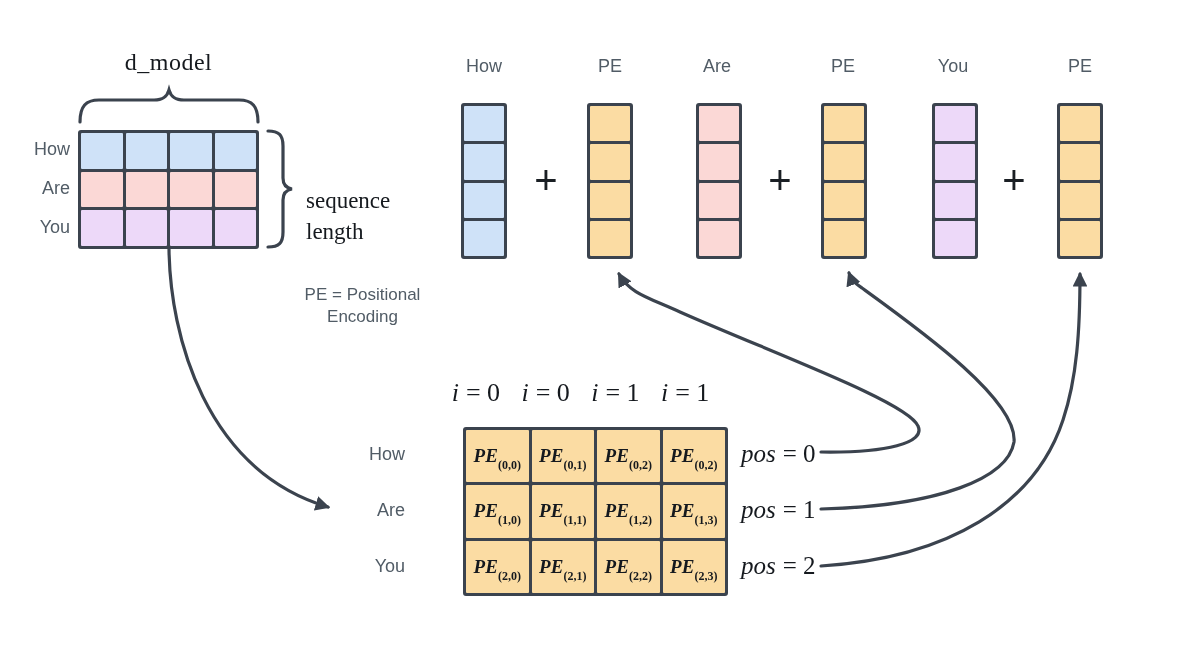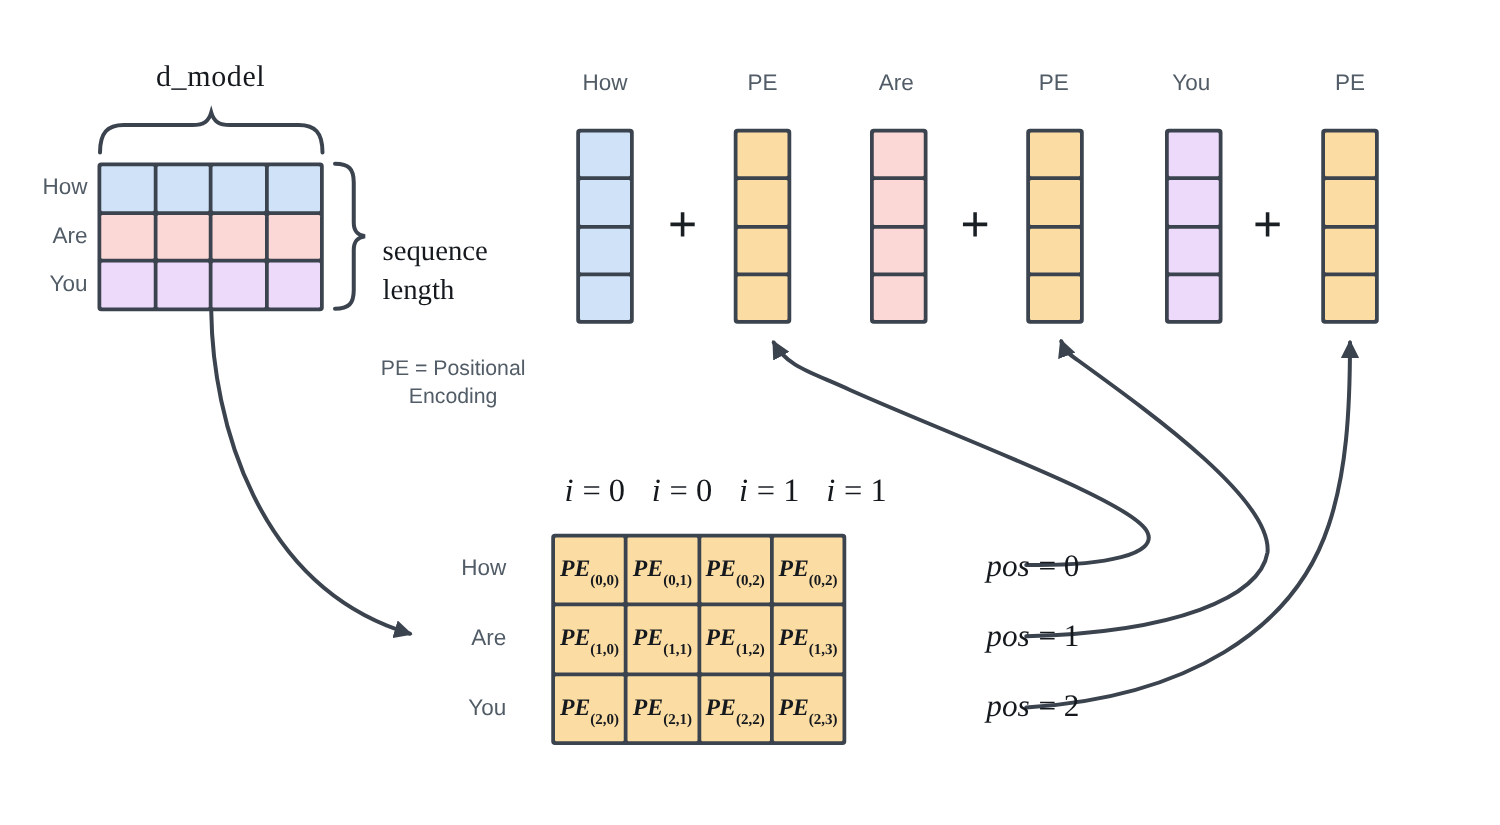--- a/index.html
+++ b/index.html
@@ -25,34 +25,34 @@
   .cell{border-radius:1px;}
   .blue{background:var(--blue,#cfe2f8);}
   .pink{background:var(--pink,#fbd8d6);}
   .purple{background:var(--purple,#edd9f9);}
   .orange{background:var(--orange,#fbdca3);}
 
   .matrix{left:78px;top:130px;width:181px;height:119px;
           grid-template-columns:repeat(4,1fr);grid-template-rows:repeat(3,1fr);}
   .vec{width:46px;height:156px;top:103px;grid-template-columns:1fr;grid-template-rows:repeat(4,1fr);}
 
-  .petable{left:441px;top:427px;width:236px;height:169px;
+  .petable{left:463px;top:427px;width:265px;height:169px;
            grid-template-columns:repeat(4,1fr);grid-template-rows:repeat(3,1fr);}
   .petable .cell{display:flex;align-items:center;justify-content:center;}
   .pecell-text{font-family:"Liberation Serif","DejaVu Serif",serif;font-style:italic;
                font-weight:700;font-size:19px;color:#15191e;white-space:nowrap;}
   .pecell-text sub{font-style:normal;font-weight:600;font-size:12px;line-height:0;
                    position:relative;bottom:-2px;left:0px;}
 
   .iheader{left:441px;top:378px;width:279px;height:32px;display:flex;}
   .iheader .hitem{flex:1;text-align:center;font-size:26px;}
   .mathvar{font-style:italic;}
   .mathrest{font-style:normal;margin-left:7px;}
 
-  .poslbl{font-size:25px;white-space:nowrap;margin-left:48px;}
+  .poslbl{font-size:25px;white-space:nowrap;}
   .rowlbl{font-size:18px;color:var(--label_gray,#515c66);}
 </style>
 </head>
 <body>
 
 <div id="canvas">
 
   <svg class="abs" style="left:0;top:0;" width="1200" height="660" viewBox="0 0 1200 660">
     <defs>
       <marker id="arrow" viewBox="0 0 10 10" refX="8.5" refY="5" markerWidth="4.6" markerHeight="4.6" orient="auto-start-reverse">

